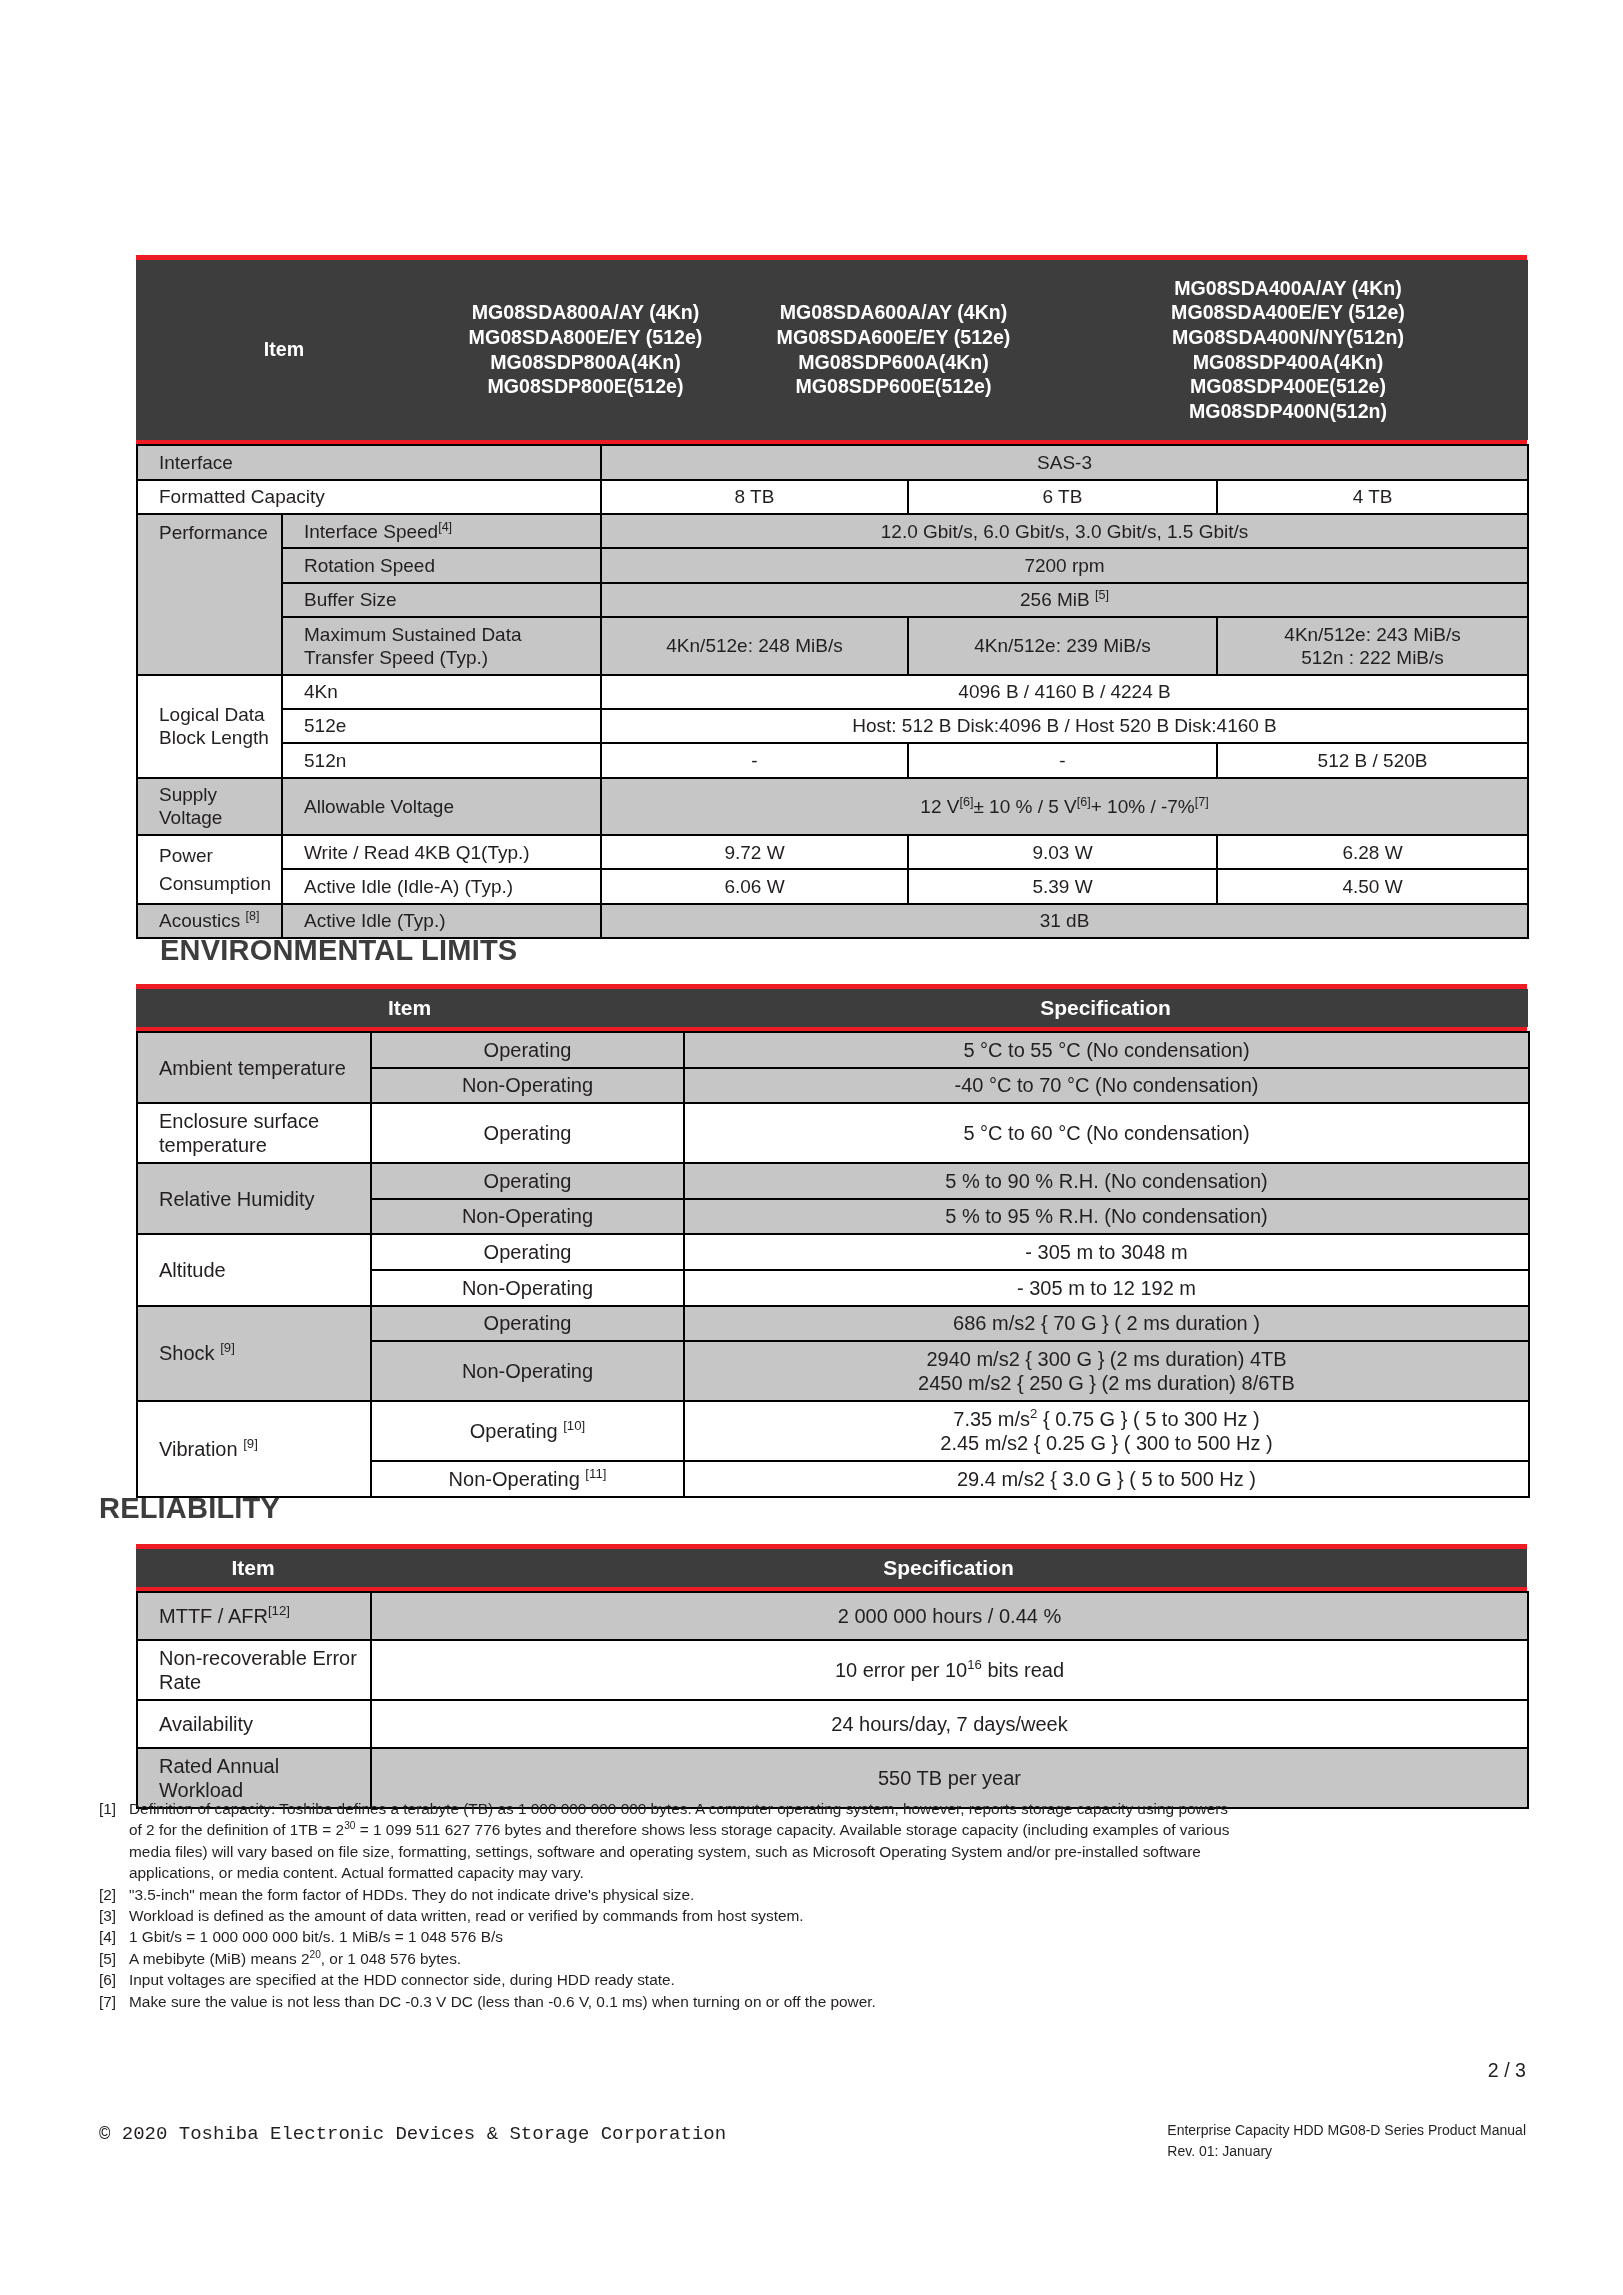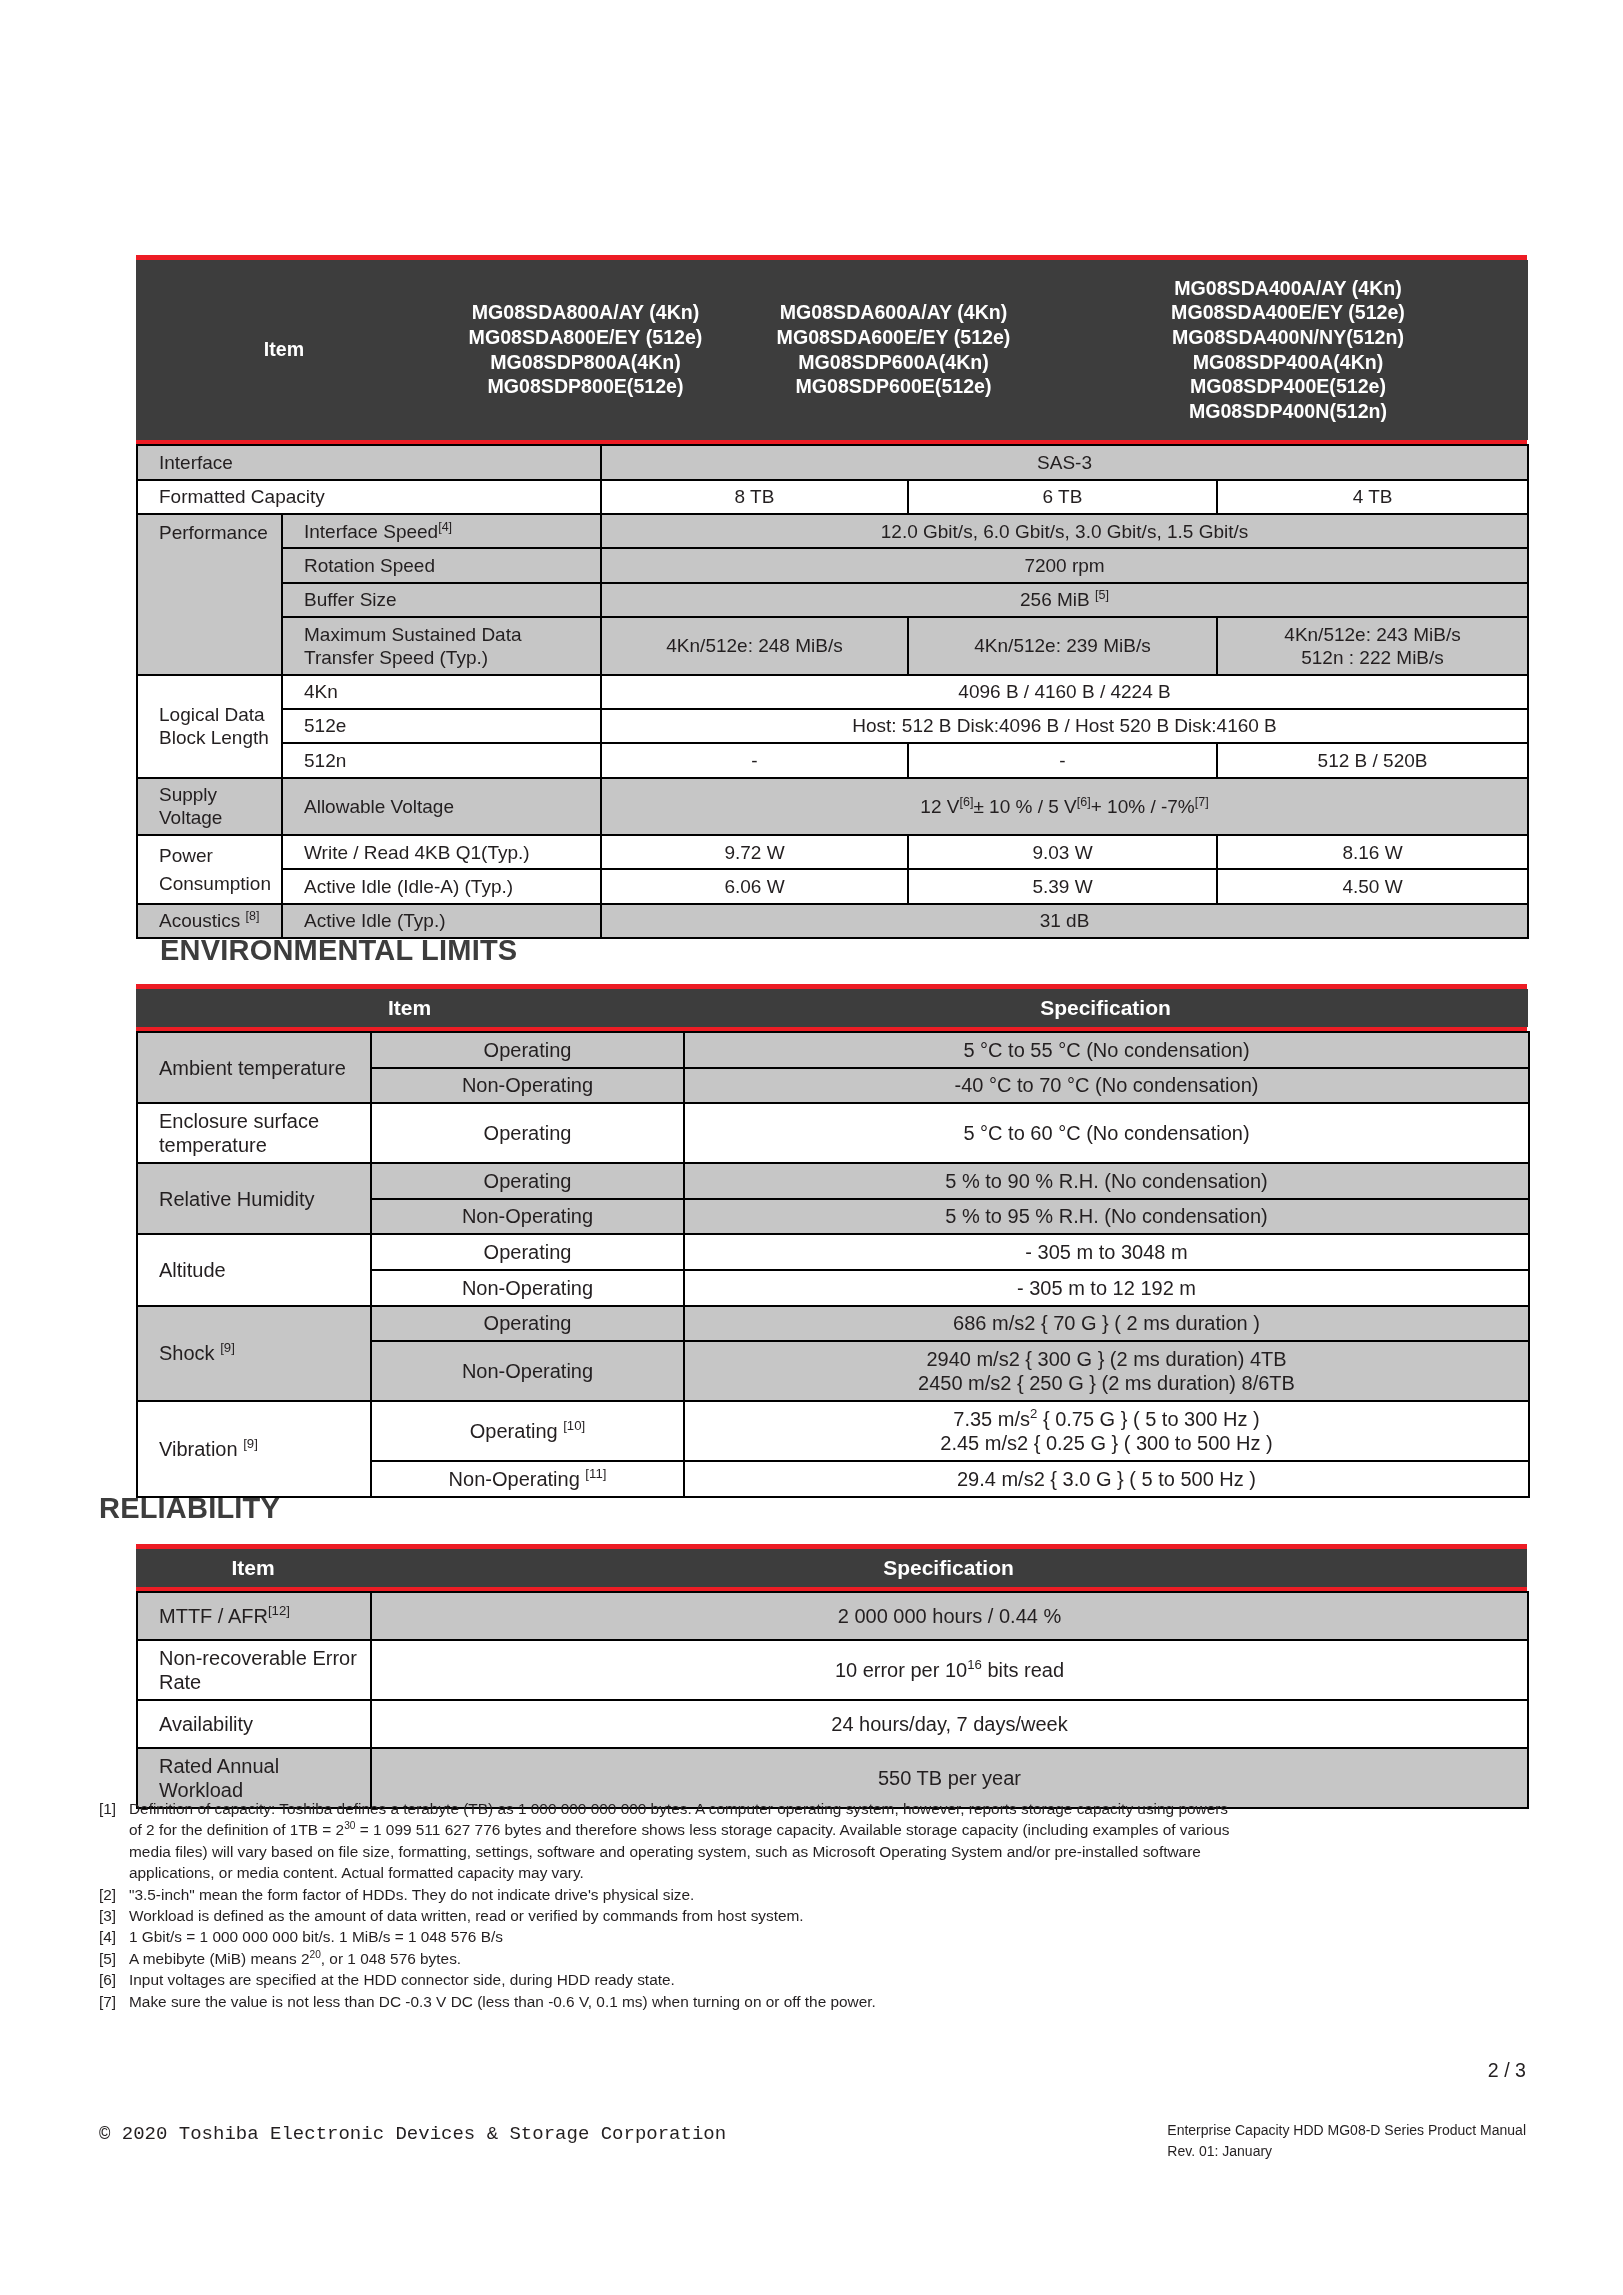--- a/index.html
+++ b/index.html
@@ -213,21 +213,21 @@
         <td class="cell gray" colspan="3">
           <span>12 V</span><sup>[6]</sup><span>± 10 %   /  5 V</span><sup>[6]</sup><span>+ 10% / -7%</span><sup>[7]</sup>
         </td>
       </tr>
 
       <tr>
         <td class="cell lft white" style="border-bottom:none;padding-bottom:0;">Power</td>
         <td class="cell lft white">Write / Read 4KB Q1(Typ.)</td>
         <td class="cell white">9.72 W</td>
         <td class="cell white">9.03 W</td>
-        <td class="cell white">8.16 W</td>
+        <td class="cell white">6.28 W</td>
       </tr>
       <tr>
         <td class="cell lft white" style="border-top:none;padding-top:0;">Consumption</td>
         <td class="cell lft white">Active Idle (Idle-A)    (Typ.)</td>
         <td class="cell white">6.06 W</td>
         <td class="cell white">5.39 W</td>
         <td class="cell white">4.50 W</td>
       </tr>
 
       <tr>

